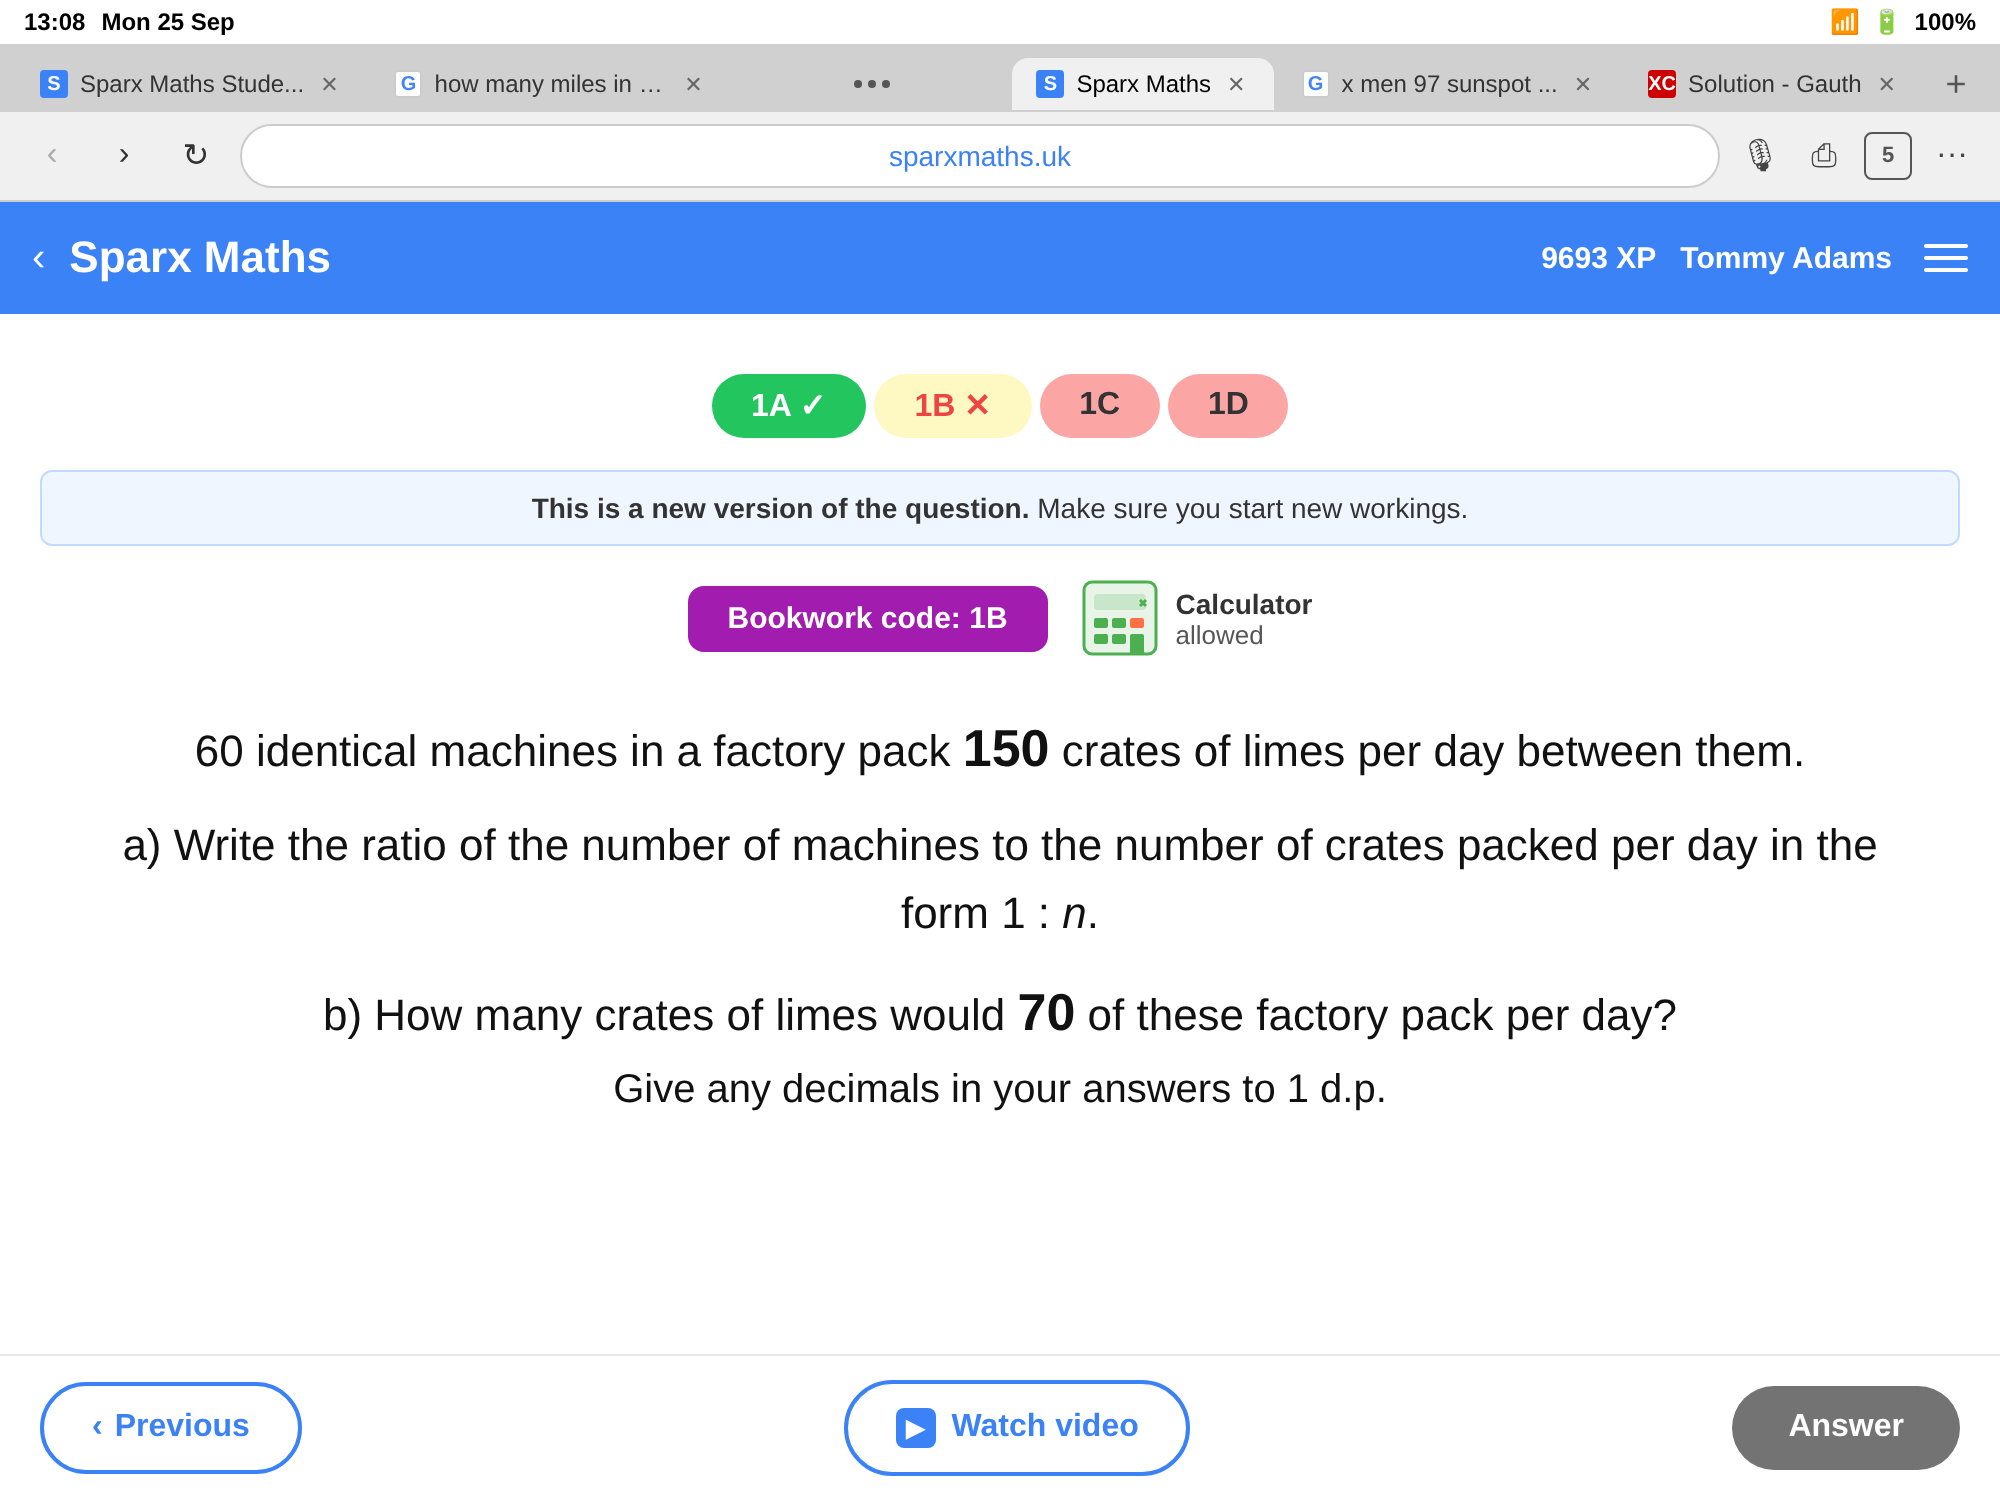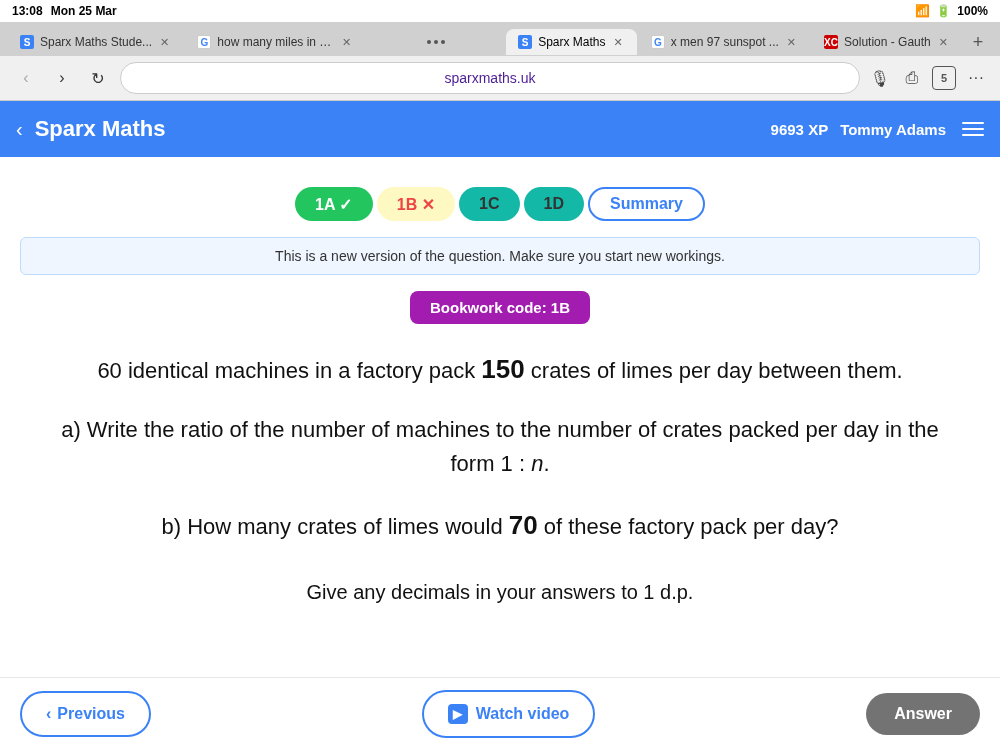--- a/index.html
+++ b/index.html
@@ -117,21 +117,21 @@
       flex: 1;
       height: 32px;
       border-radius: 16px;
       background: #fff;
       border: 1px solid #ccc;
       display: flex;
       align-items: center;
       padding: 0 12px;
       gap: 8px;
     }
-    .address-text { flex: 1; text-align: center; font-size: 14px; color: #4c1d95; }
+    .address-text { flex: 1; text-align: center; font-size: 14px; color: #3b82f6; }
     .nav-actions { display: flex; align-items: center; gap: 8px; }
     .nav-icon {
       width: 24px;
       height: 24px;
       display: flex;
       align-items: center;
       justify-content: center;
       font-size: 16px;
       color: #444;
       cursor: pointer;
@@ -202,21 +202,21 @@
       background: #fff;
       margin-top: 16px;
     }
     .task-tab {
       padding: 6px 20px;
       border-radius: 20px;
       font-size: 16px;
       font-weight: 600;
       cursor: pointer;
       border: none;
-      background: #14b8a6;
+      background: #fca5a5;
       color: #333;
     }
     .task-tab.active-correct {
       background: #22c55e;
       color: #fff;
     }
     .task-tab.active-wrong {
       background: #fef9c3;
       color: #ef4444;
     }
@@ -230,21 +230,21 @@
     .notice-bar {
       background: #eff6ff;
       border: 1px solid #bfdbfe;
       margin: 8px 20px;
       border-radius: 6px;
       padding: 10px 16px;
       text-align: center;
       font-size: 14px;
       color: #333;
     }
-    .notice-bar strong { font-weight: 400; }
+    .notice-bar strong { font-weight: 700; }
 
     
     .bookwork-row {
       display: flex;
       justify-content: center;
       align-items: center;
       gap: 16px;
       padding: 8px 0 16px;
     }
     .bookwork-code {
@@ -269,26 +269,26 @@
       text-align: center;
       font-size: 22px;
       line-height: 1.5;
       color: #111;
     }
     .question-area .big-num {
       font-weight: 700;
       font-size: 26px;
     }
     .question-part {
-      margin-top: 24px;
+      margin-top: 12px;
       font-size: 22px;
       line-height: 1.55;
     }
     .give-decimals {
-      margin-top: 32px;
+      margin-top: 4px;
       font-size: 20px;
     }
 
     
     .bottom-bar {
       position: absolute;
       bottom: 0;
       left: 0;
       right: 0;
       display: flex;
@@ -345,21 +345,21 @@
       color: #fff;
       font-size: 12px;
     }
   </style>
 </head>
 <body>
 
 <div class="status-bar">
   <div class="status-left">
     <span>13:08</span>
-    <span>Mon 25 Mar</span>
+    <span>Mon 25 Sep</span>
   </div>
   <div class="status-right">
     <span>📶</span>
     <span>🔋</span>
     <span>100%</span>
   </div>
 </div>
 
 <div class="browser-chrome">
   <div class="tab-bar">
@@ -428,29 +428,45 @@
       <span></span>
       <span></span>
   </div>
 </div>
 
 <div class="tabs-row">
   <button class="task-tab active-correct">1A ✓</button>
   <button class="task-tab active-wrong">1B ✕</button>
   <button class="task-tab">1C</button>
   <button class="task-tab">1D</button>
-  <button class="task-tab summary-tab">Summary</button>
 </div>
 
 <div class="notice-bar">
   <strong>This is a new version of the question.</strong><span> Make sure you start new workings.</span>
 </div>
 
 <div class="bookwork-row">
   <div class="bookwork-code">Bookwork code: 1B</div>
+  <div class="calculator-box">
+    <svg width="40" height="40" viewBox="0 0 40 40">
+      <rect x="2" y="2" width="36" height="36" rx="4" fill="#e8f4e8" stroke="#4caf50" stroke-width="1.5"></rect>
+      <rect x="7" y="8" width="26" height="8" rx="2" fill="#c8e6c9"></rect>
+      <rect x="7" y="20" width="7" height="5" rx="1" fill="#4caf50"></rect>
+      <rect x="16" y="20" width="7" height="5" rx="1" fill="#4caf50"></rect>
+      <rect x="25" y="20" width="7" height="5" rx="1" fill="#ff7043"></rect>
+      <rect x="7" y="28" width="7" height="5" rx="1" fill="#4caf50"></rect>
+      <rect x="16" y="28" width="7" height="5" rx="1" fill="#4caf50"></rect>
+      <rect x="25" y="28" width="7" height="10" rx="1" fill="#4caf50"></rect>
+      <path d="M 30 14 L 33 11 M 30 11 L 33 14" stroke="#4caf50" stroke-width="1.5"></path>
+    </svg>
+    <div>
+      <div style="font-size:14px;font-weight:600;">Calculator</div>
+      <div style="font-size:13px;color:#555;">allowed</div>
+    </div>
+  </div>
 </div>
 
 <div class="question-area">
   <div>
     <span>60 identical machines in a factory pack </span><span class="big-num">150</span><span> crates of limes per day between them.</span>
   </div>
 
   <div class="question-part">
     <span>a) Write the ratio of the number of machines to the number of crates packed per day in the form </span><span>1 : <em>n</em>.</span>
   </div>

